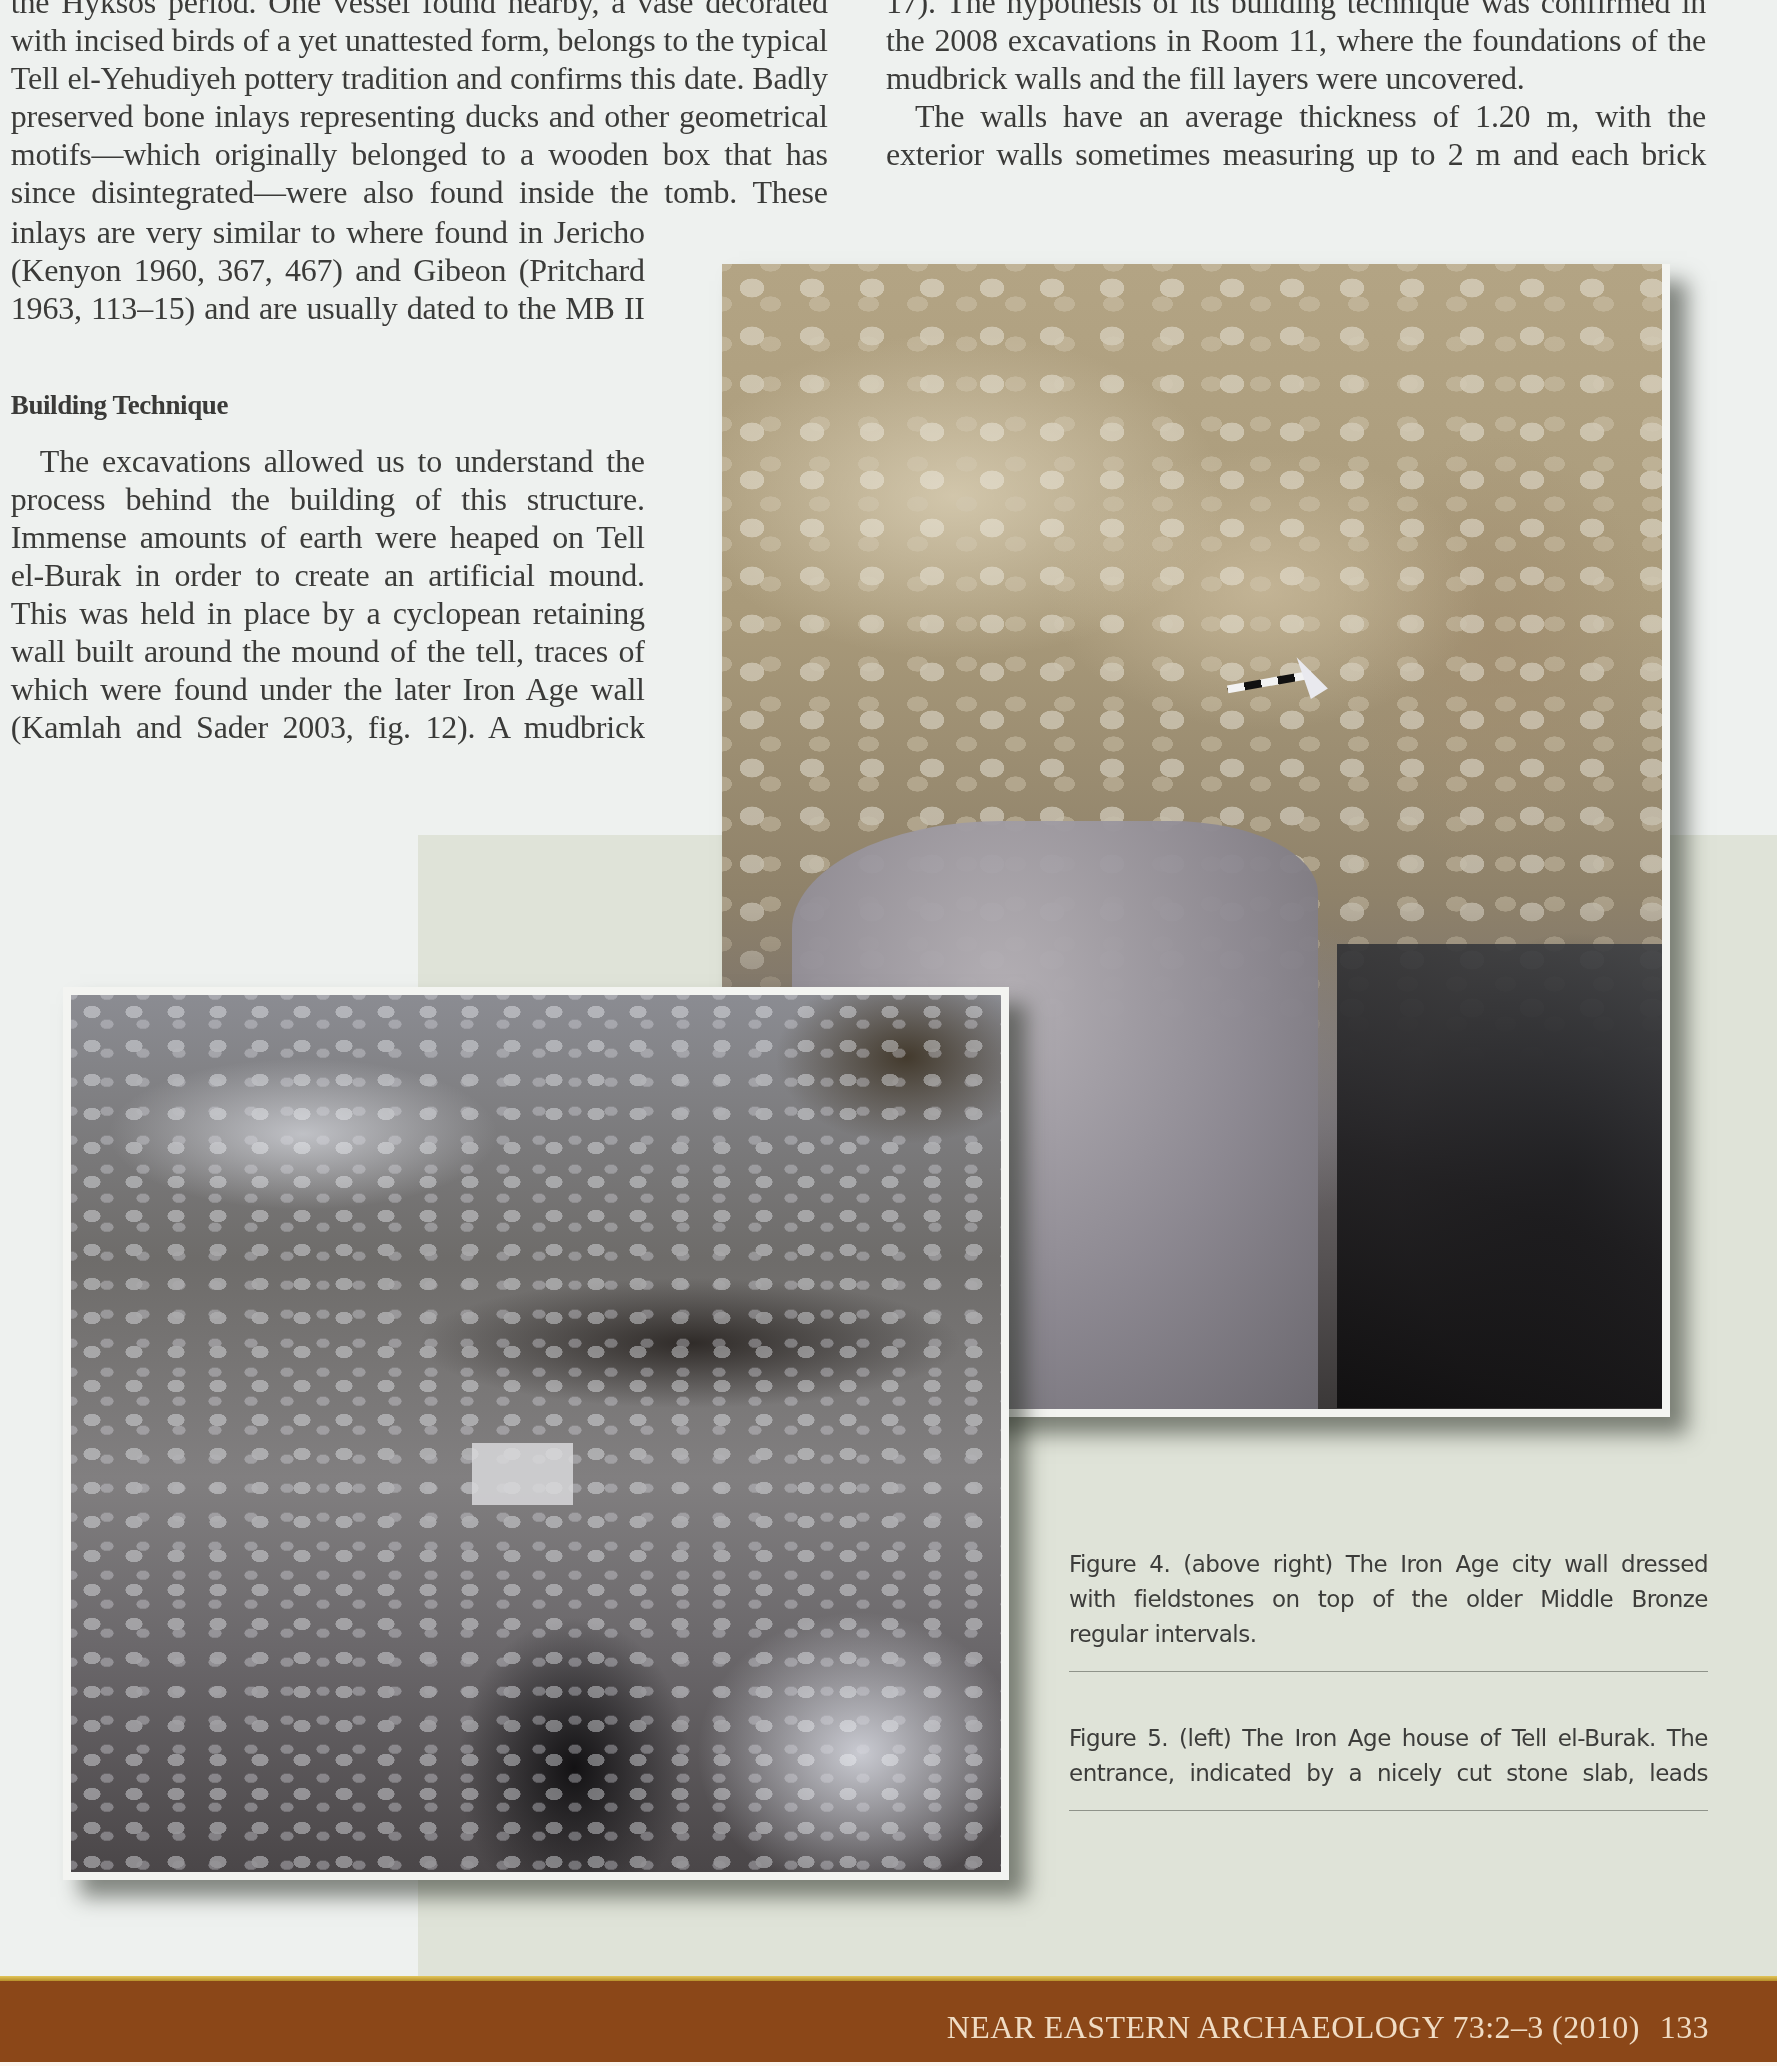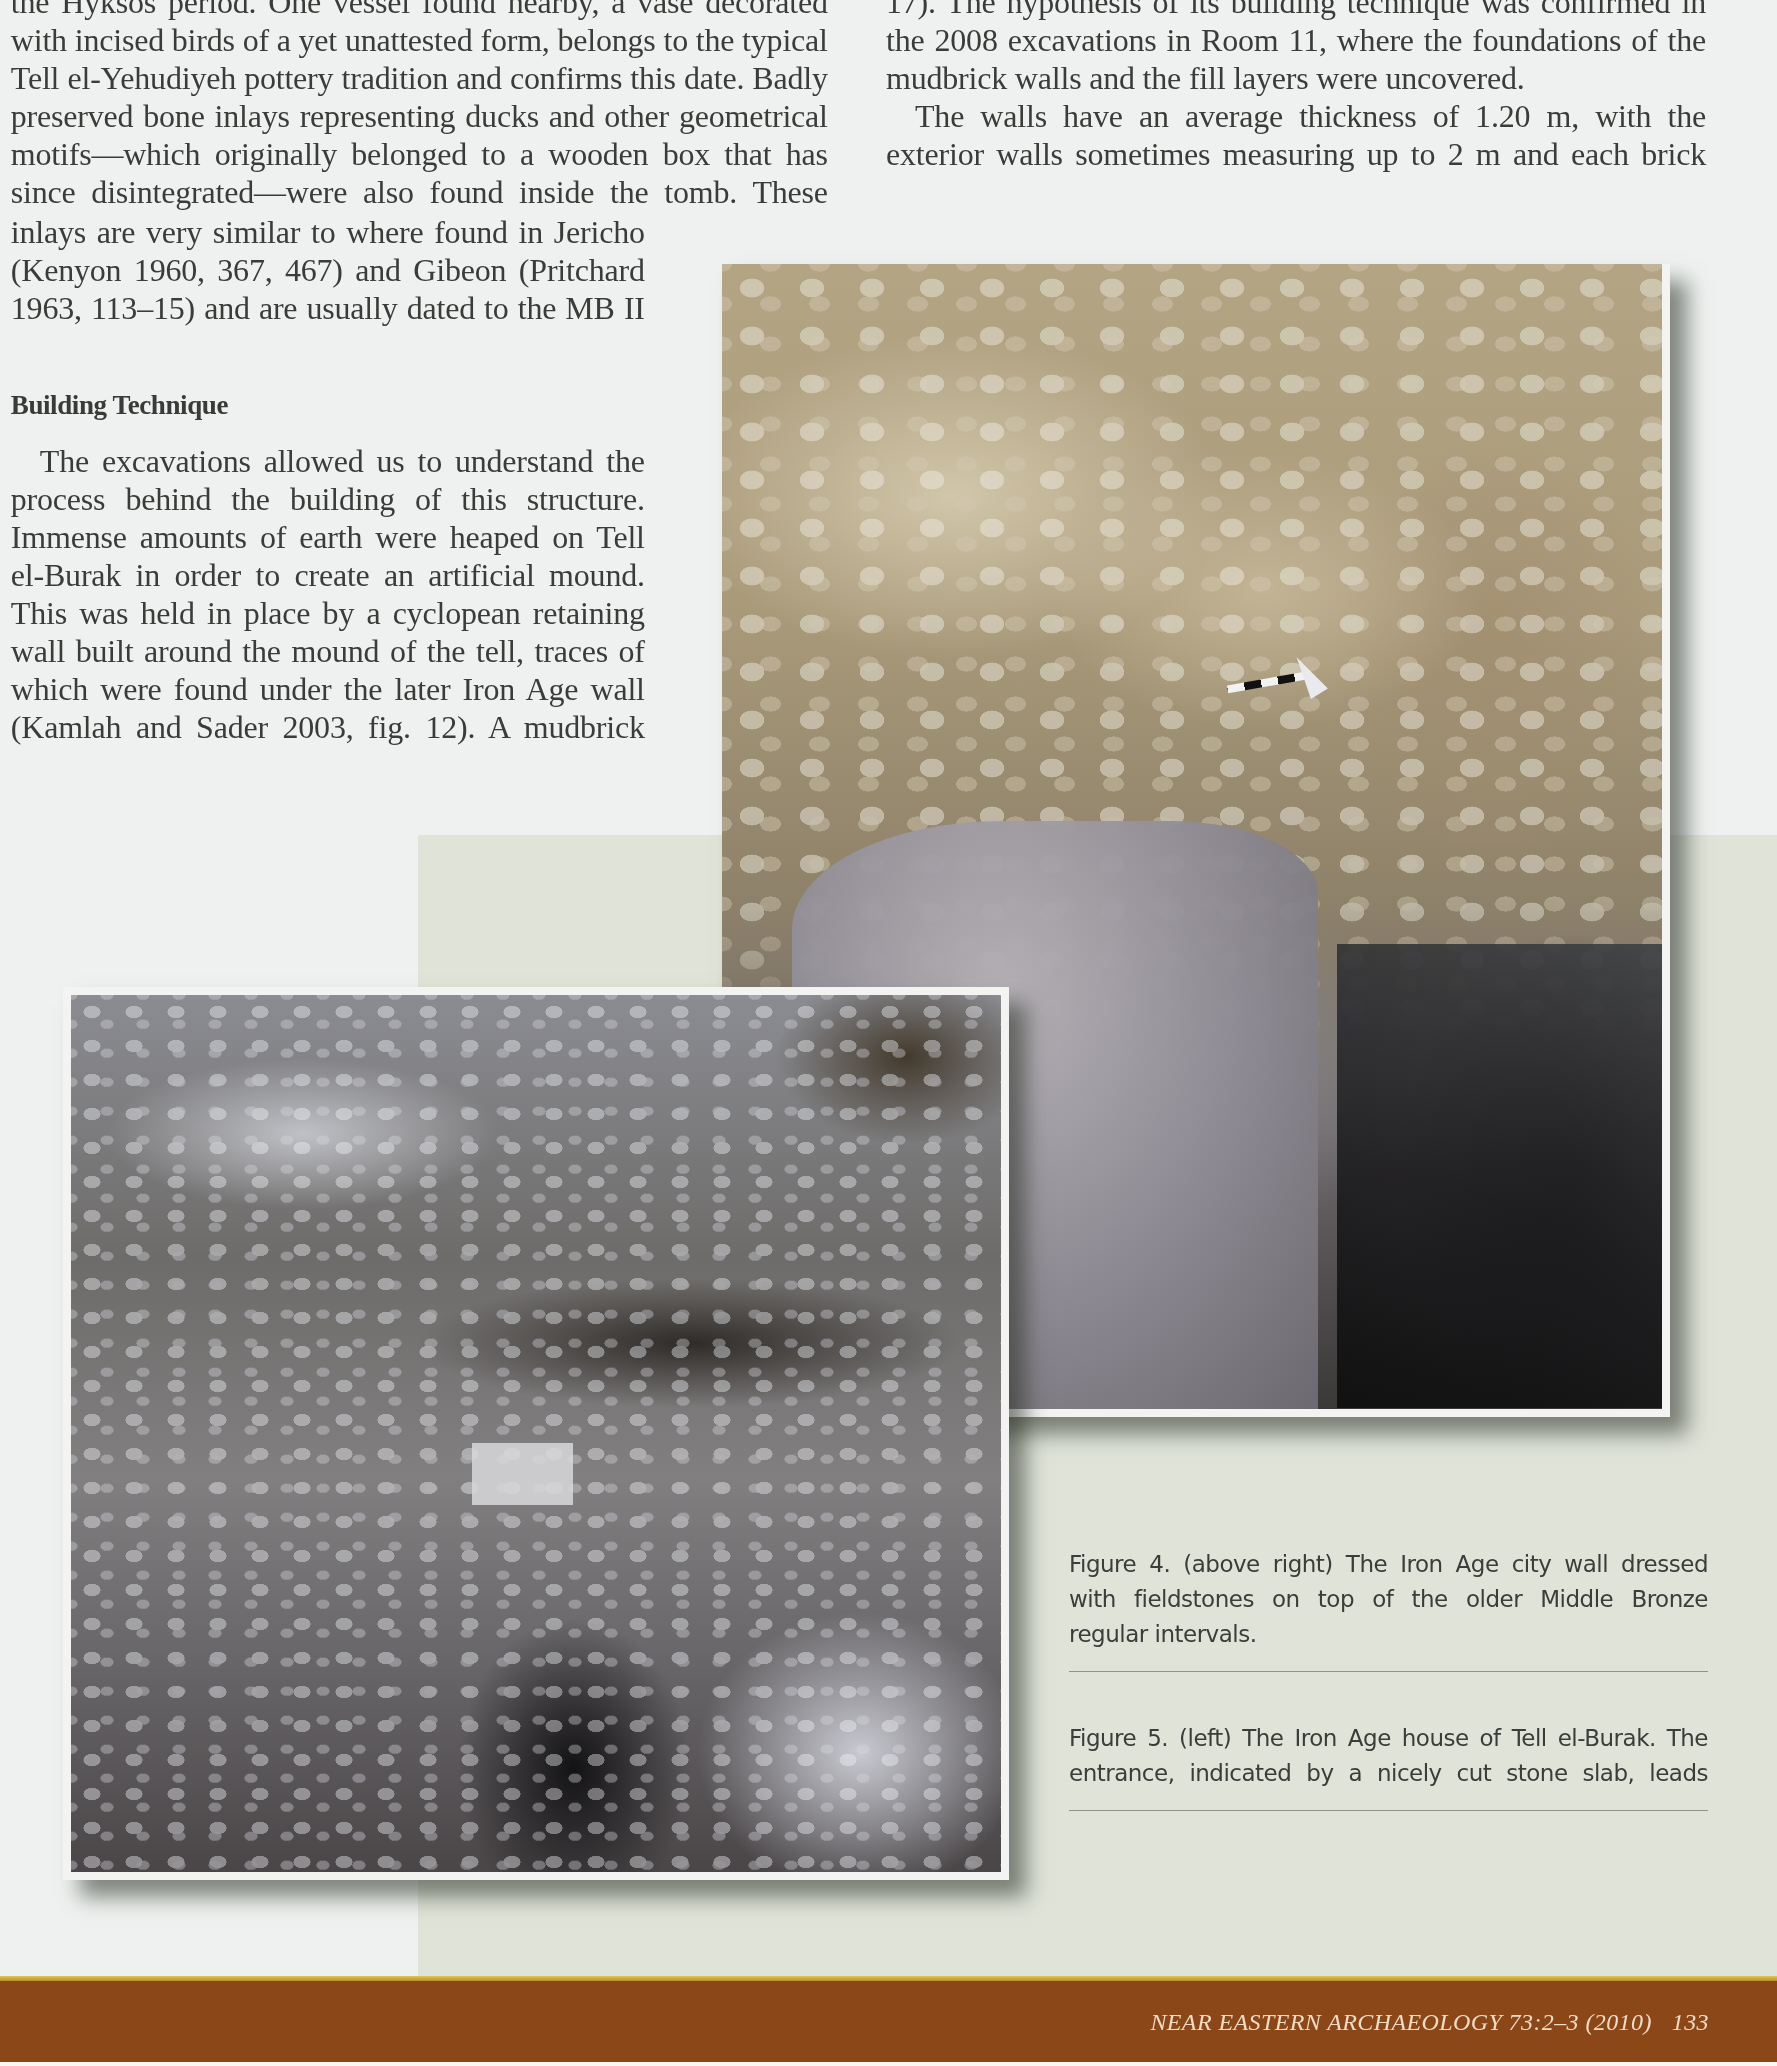--- a/index.html
+++ b/index.html
@@ -218,25 +218,24 @@
       left: 0;
       top: 1981px;
       width: 1778px;
       height: 81px;
       background: #8b4718;
     }
     .footer-text {
       position: absolute;
       right: 69px;
       top: 28px;
-      font-size: 24px;
+      font-size: 32px;
       color: #f0dcc4;
       letter-spacing: 0.4px;
       white-space: nowrap;
-      font-style: italic;
     }
     .footer-text .pg {
       margin-left: 20px;
     }
     .bottom-strip {
       position: absolute;
       left: 0;
       top: 2062px;
       width: 1778px;
       height: 3.9px;

